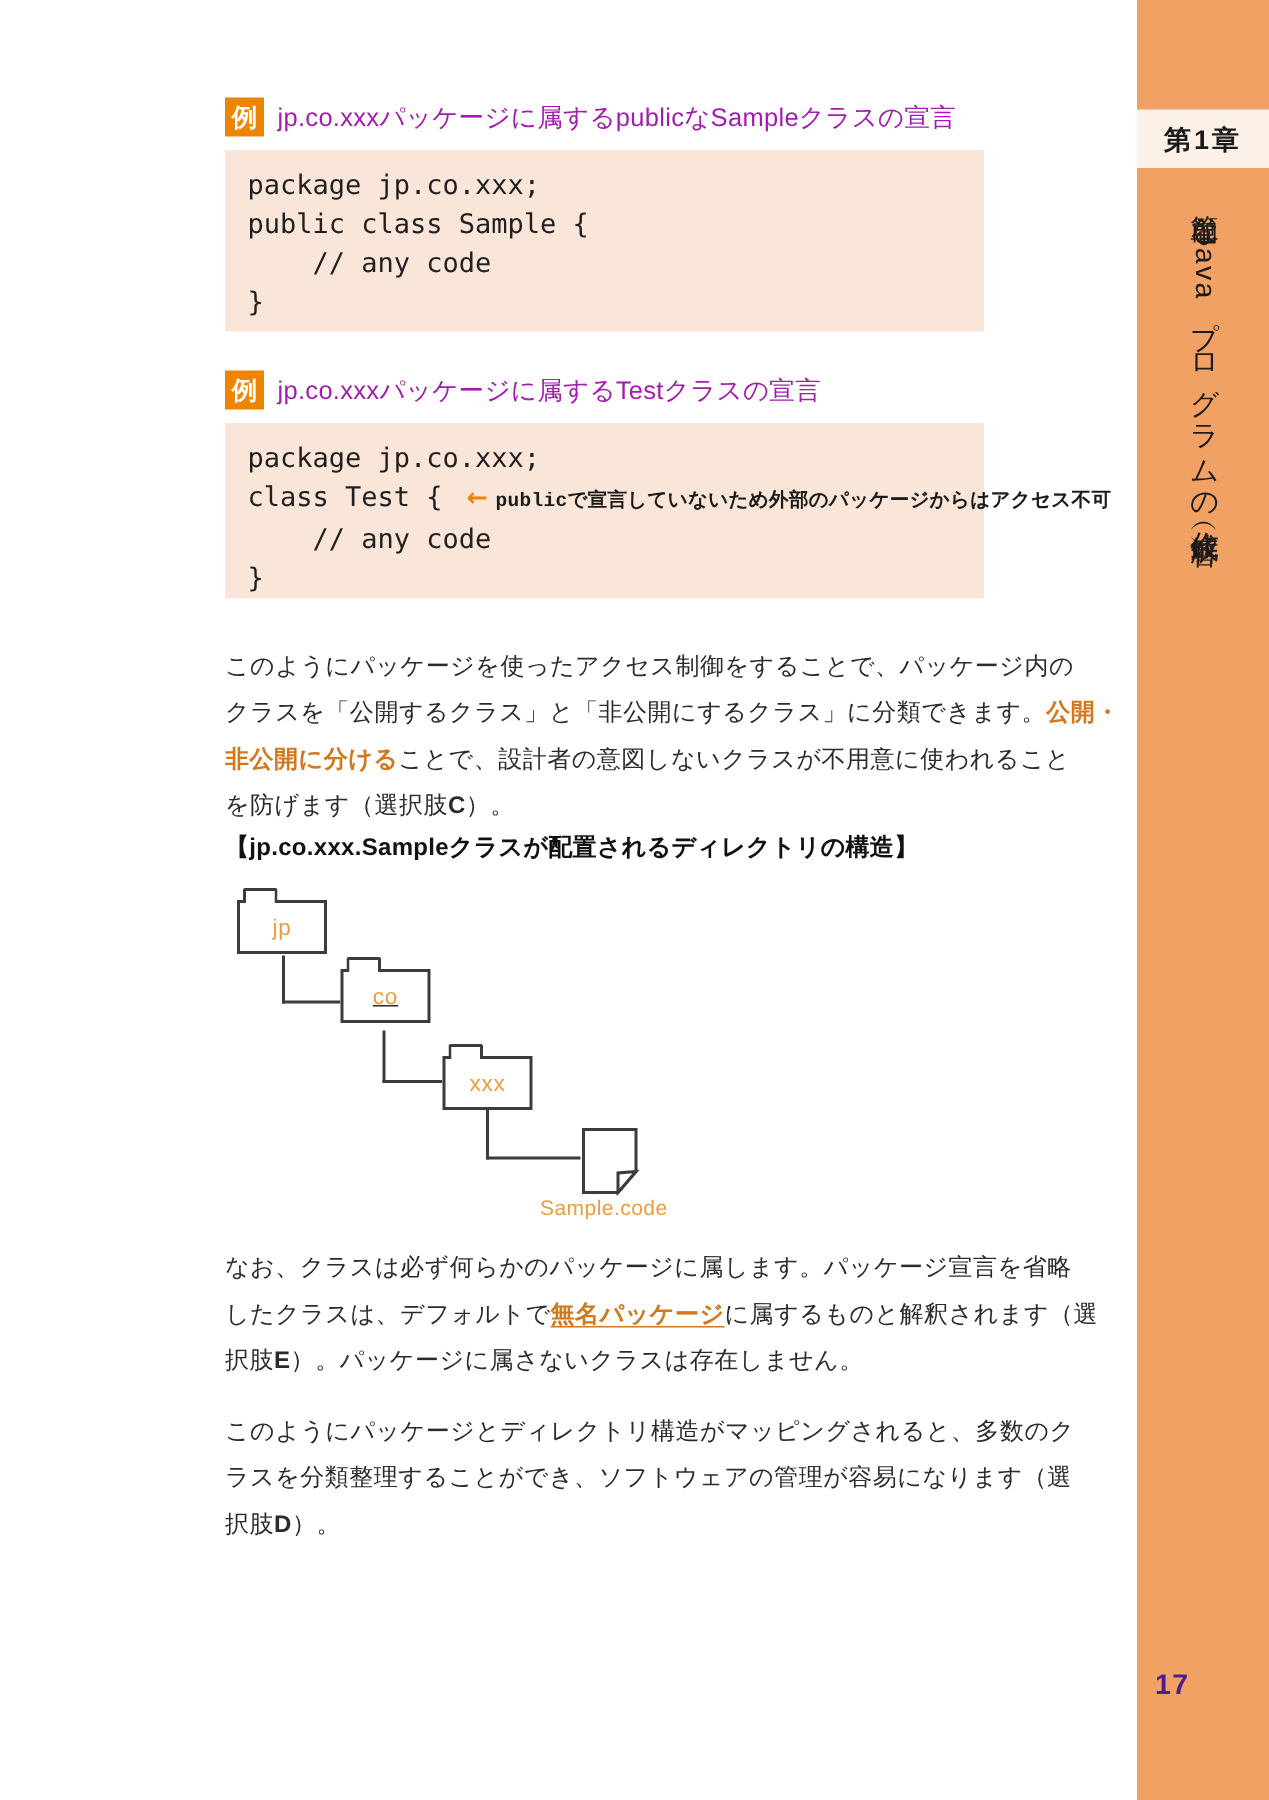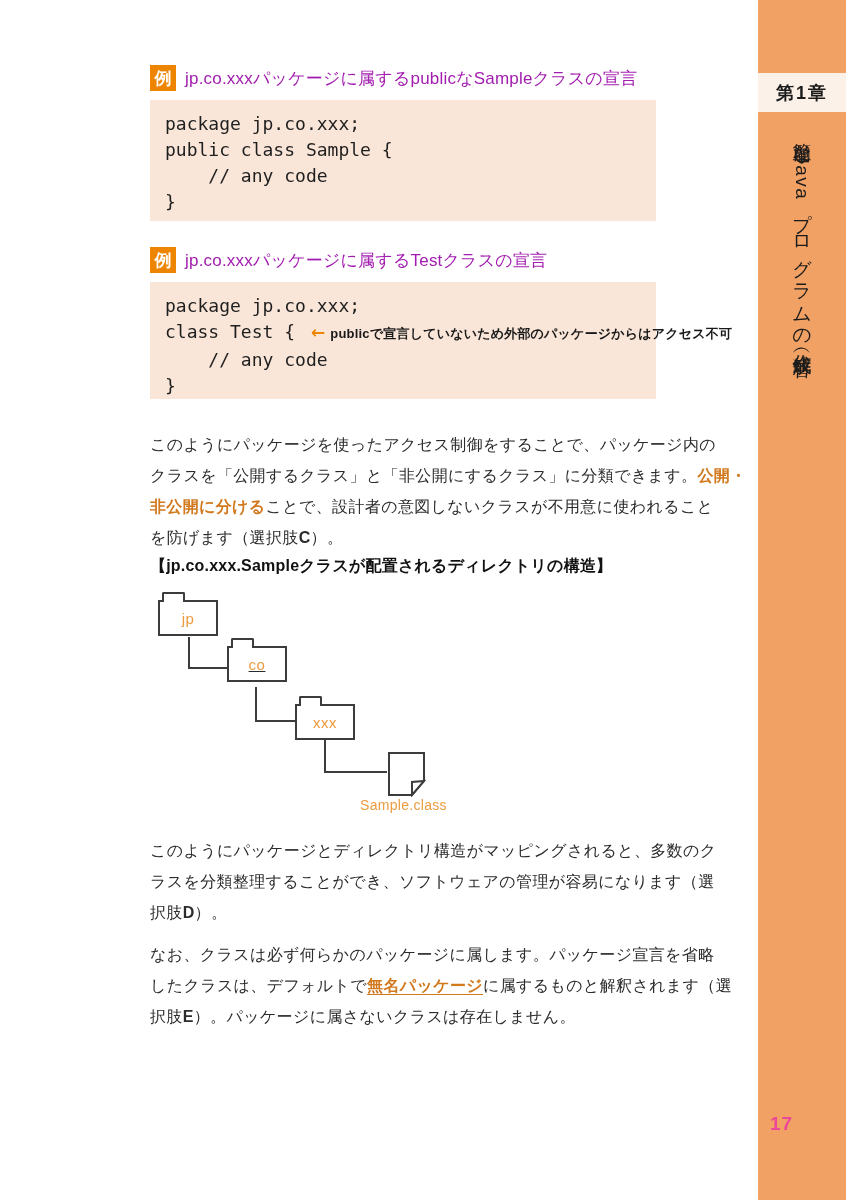--- a/index.html
+++ b/index.html
@@ -29,21 +29,21 @@
     font-family:"DejaVu Sans Mono", monospace; font-size:18px; line-height:26px;
     color:#1f1f1f; white-space:pre; display:flex; align-items:baseline;
   }
   .code-text { white-space:pre; }
   .ann-arrow {
     font-family:"DejaVu Sans", sans-serif; color:#ee8500; font-weight:900;
     font-size:17px; margin:0 5px 0 16px; line-height:26px;
   }
   .ann-text {
     font-size:13px; font-weight:bold; color:#1a1a1a;
-    font-family:Liberation Sans, sans-serif; letter-spacing:0.2px;
+    font-family:Liberation Mono, monospace; letter-spacing:0.2px;
   }
 
   .para { font-size:16px; line-height:31px; letter-spacing:0.35px; color:#2b2b2b; }
   .para-1 { margin-top:30px; }
   .para-2 { margin-top:7px; }
   .para-3 { margin-top:16px; }
   .para-4 { margin-top:11px; }
   .pline { white-space:nowrap; }
   .seg-n { }
   .seg-o  { color:#d2791e; font-weight:bold; }
@@ -83,21 +83,21 @@
     font-size:18px; font-weight:bold; color:#1b1b1b; letter-spacing:2px;
   }
   .v-title {
     position:absolute; left:0; top:128px; width:88px; height:330px;
     writing-mode:vertical-rl; text-orientation:mixed;
     padding-right:33px; font-size:19px; color:#1b1b1b; letter-spacing:1.5px;
     line-height:22px;
   }
   .page-number {
     position:absolute; left:770px; top:1113px; font-size:19px; font-weight:bold;
-    color:#ec4899; letter-spacing:1px;
+    color:#4c1d95; letter-spacing:1px;
   }
 </style>
 </head>
 <body>
 
 <div class="page">
   <div class="main">
 
     <div class="ex-head">
       <span class="ex-badge">例</span>
@@ -148,32 +148,32 @@
       </div>
       <div class="folder" style="left:145px; top:117px;">
         <span class="tab"></span>
         <span class="folder-label">xxx</span>
       </div>
 
       <svg width="40" height="46" style="position:absolute; left:237px; top:164px;">
         <path d="M2 2 H37 V30 L25 44 H2 Z" fill="#ffffff" stroke="#3c3c3c" stroke-width="2" stroke-linejoin="miter"></path>
         <path d="M37 30 L25 31 L25 44 Z" fill="#ffffff" stroke="#3c3c3c" stroke-width="2" stroke-linejoin="miter"></path>
       </svg>
-      <div class="file-label" style="left:210px; top:210px;">Sample.class</div>
+      <div class="file-label" style="left:210px; top:210px;">Sample.code</div>
     </div>
 
+    <div class="para para-4">
+        <div class="pline"><span class="seg-n">なお、クラスは必ず何らかのパッケージに属します。パッケージ宣言を省略</span></div>
+        <div class="pline"><span class="seg-n">したクラスは、デフォルトで</span><span class="seg-ou">無名パッケージ</span><span class="seg-n">に属するものと解釈されます（選</span></div>
+        <div class="pline"><span class="seg-n">択肢</span><span class="seg-b">E</span><span class="seg-n">）。パッケージに属さないクラスは存在しません。</span></div>
+      </div>
     <div class="para para-3">
         <div class="pline"><span class="seg-n">このようにパッケージとディレクトリ構造がマッピングされると、多数のク</span></div>
         <div class="pline"><span class="seg-n">ラスを分類整理することができ、ソフトウェアの管理が容易になります（選</span></div>
         <div class="pline"><span class="seg-n">択肢</span><span class="seg-b">D</span><span class="seg-n">）。</span></div>
-      </div>
-    <div class="para para-4">
-        <div class="pline"><span class="seg-n">なお、クラスは必ず何らかのパッケージに属します。パッケージ宣言を省略</span></div>
-        <div class="pline"><span class="seg-n">したクラスは、デフォルトで</span><span class="seg-ou">無名パッケージ</span><span class="seg-n">に属するものと解釈されます（選</span></div>
-        <div class="pline"><span class="seg-n">択肢</span><span class="seg-b">E</span><span class="seg-n">）。パッケージに属さないクラスは存在しません。</span></div>
       </div>
   </div>
 
   <div class="sidebar">
     <div class="chapter-badge">第1章</div>
     <div class="v-title">簡単なJavaプログラムの作成（解答）</div>
   </div>
   <div class="page-number">17</div>
 </div>
 

